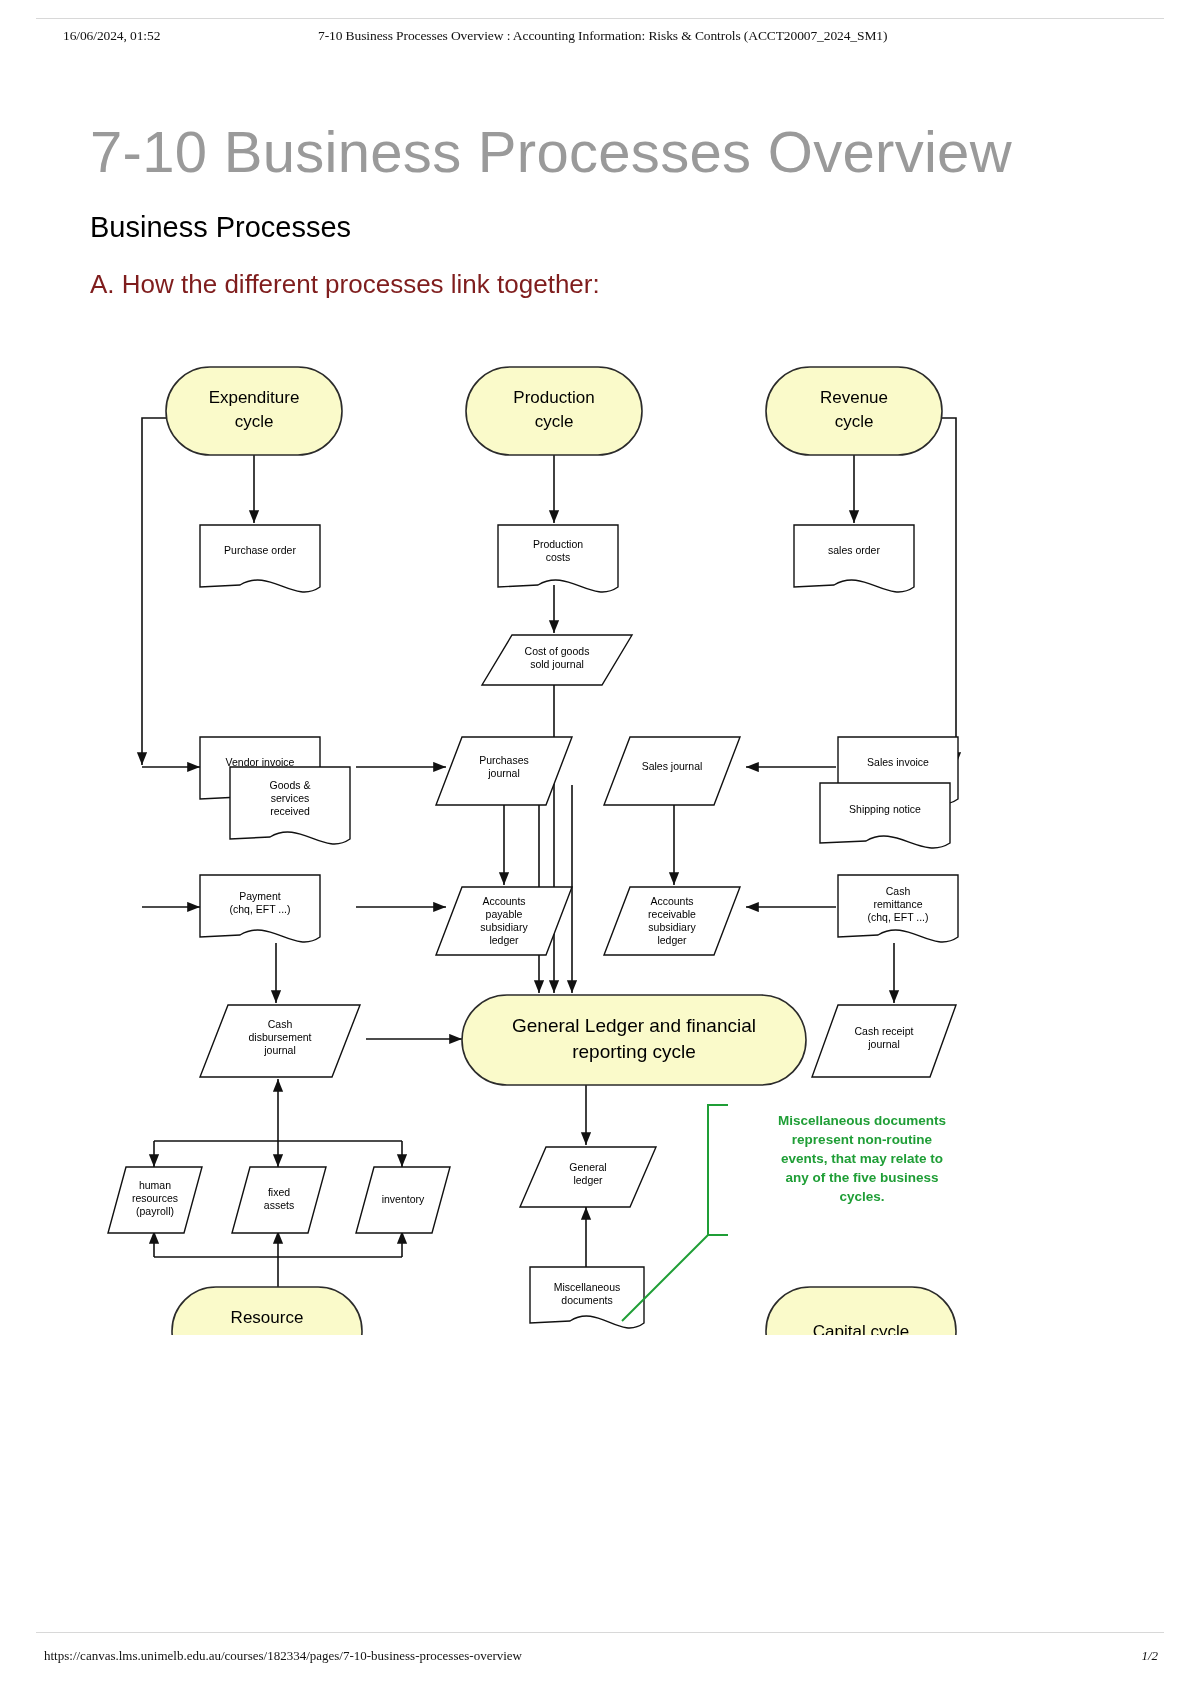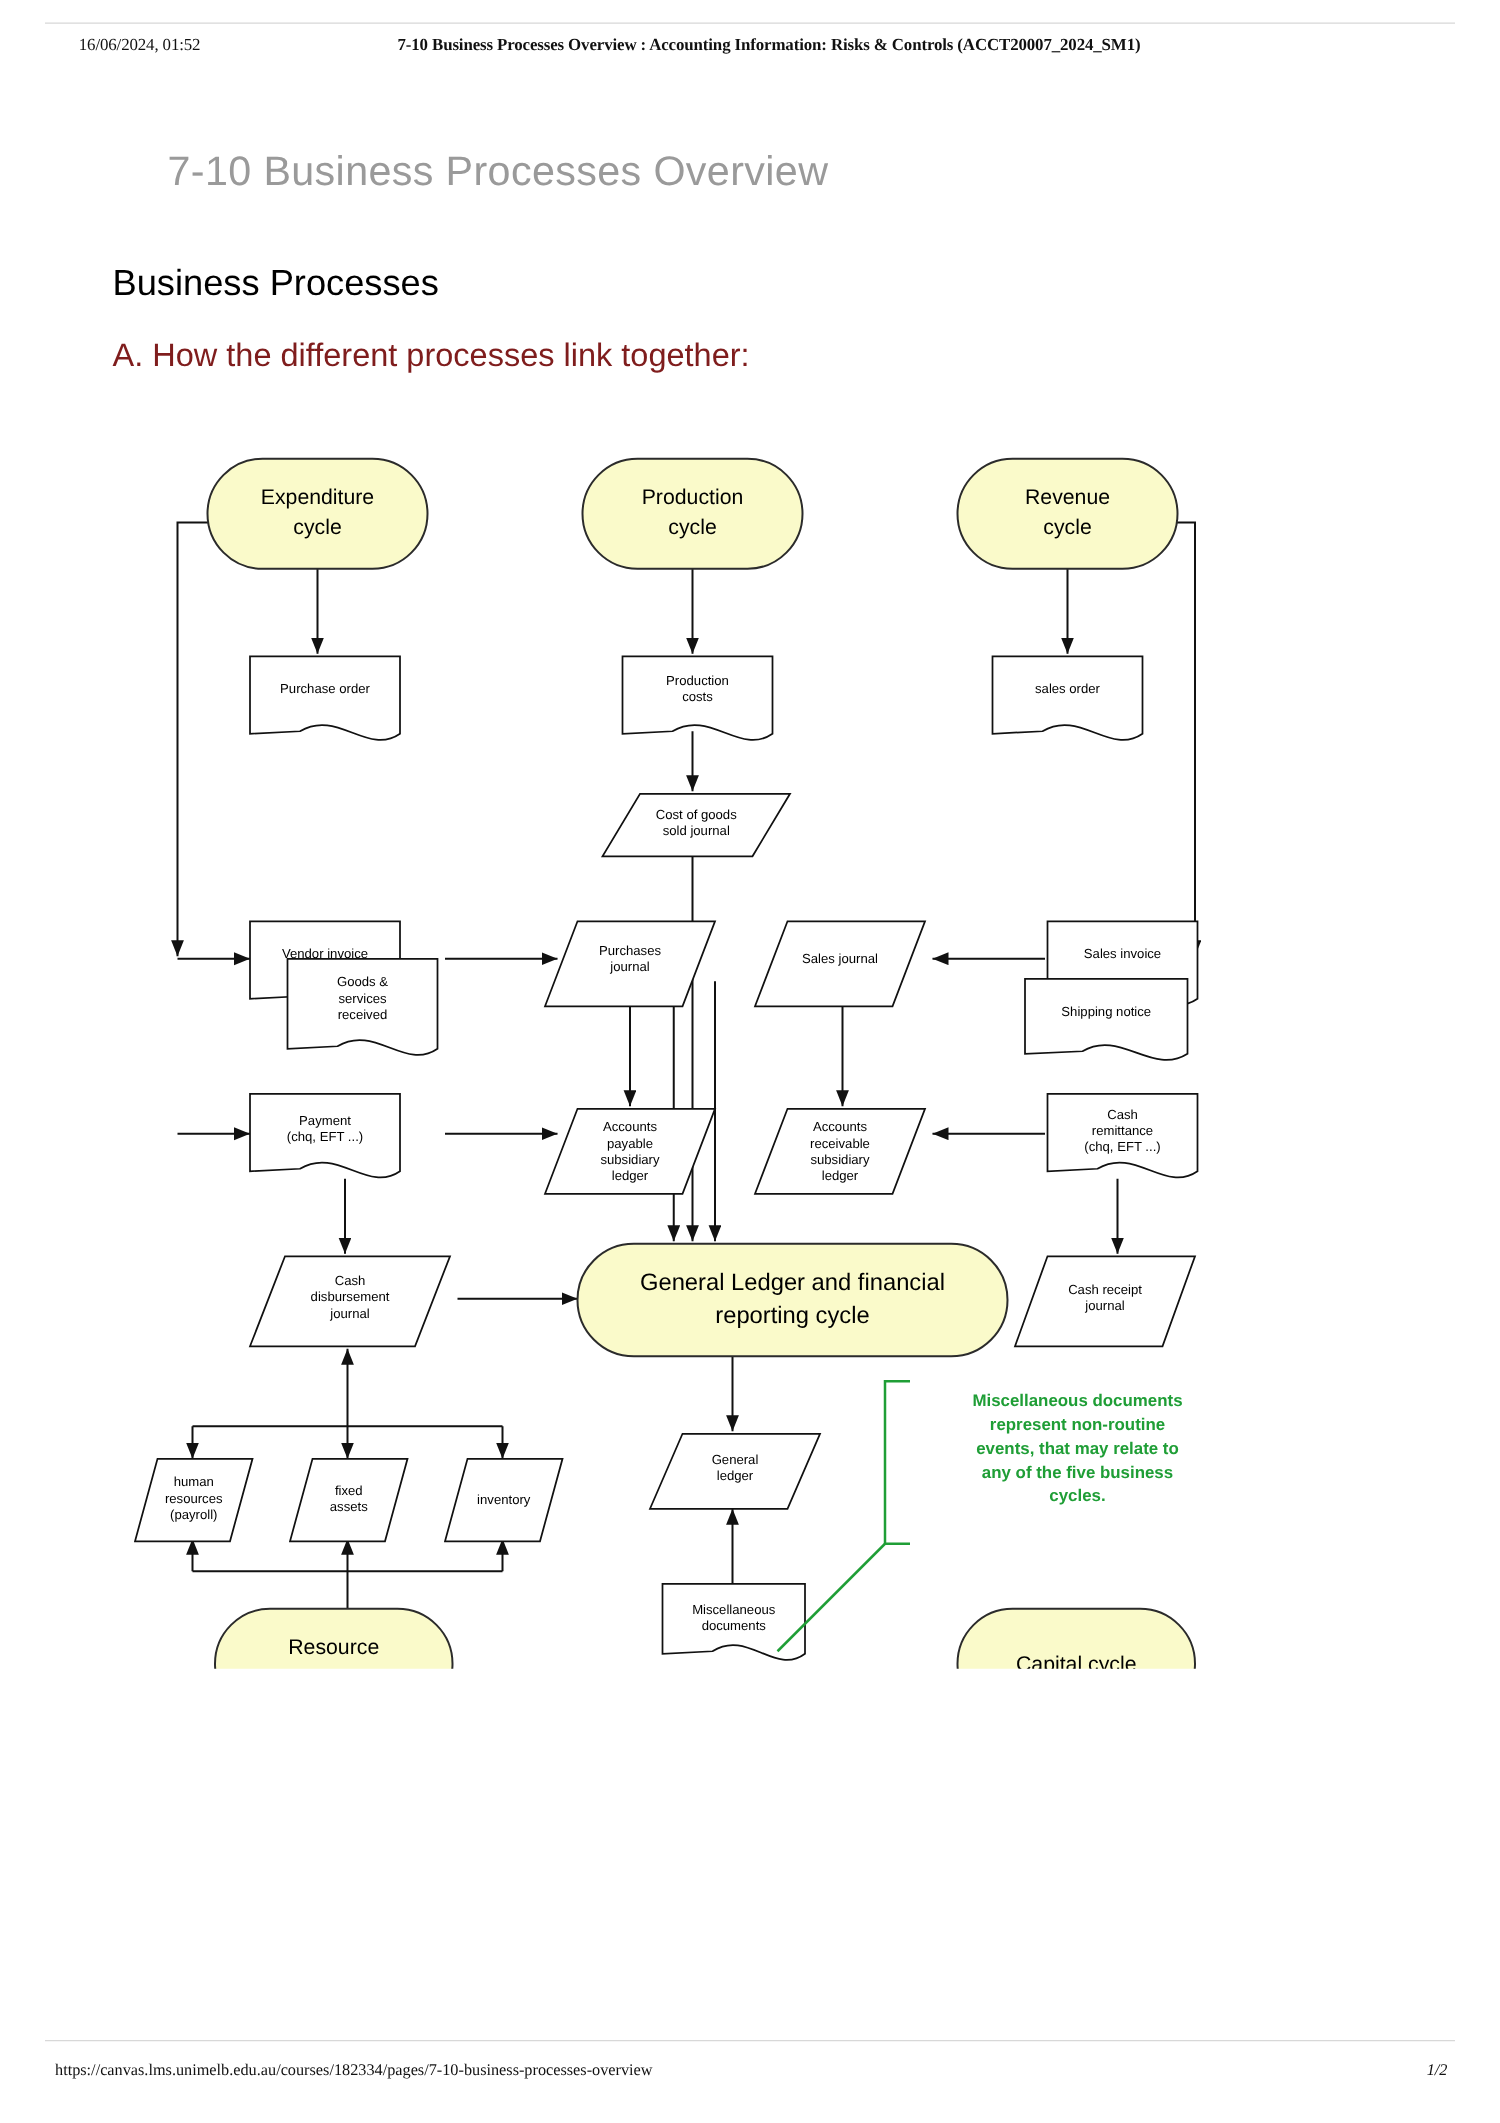--- a/index.html
+++ b/index.html
@@ -37,21 +37,20 @@
     left: 44px;
     top: 0;
     white-space: nowrap;
     margin-left: 19px;
   }
   .print-header .ph-title {
     position: absolute;
     left: 318px;
     top: 0;
     white-space: nowrap;
-    font-weight: bold;
   }
   .rule-top {
     position: absolute;
     left: 36px;
     top: 18px;
     width: 1128px;
     height: 1px;
     background: #d8d8d8;
   }
   .rule-bottom {
@@ -84,26 +83,25 @@
     right: 42px;
     top: 0;
     white-space: nowrap;
     font-style: italic;
   }
   
   .doc-title {
     position: absolute;
     left: 90px;
     top: 118px;
-    font-size: 33px;
+    font-size: 58px;
     font-weight: 400;
     color: #9a9a9a;
     letter-spacing: 0.3px;
     white-space: nowrap;
-    margin-left: 44px;
   }
   .h2 {
     position: absolute;
     left: 90px;
     top: 211px;
     font-size: 29px;
     font-weight: 400;
     color: #000;
     letter-spacing: 0px;
     white-space: nowrap;

